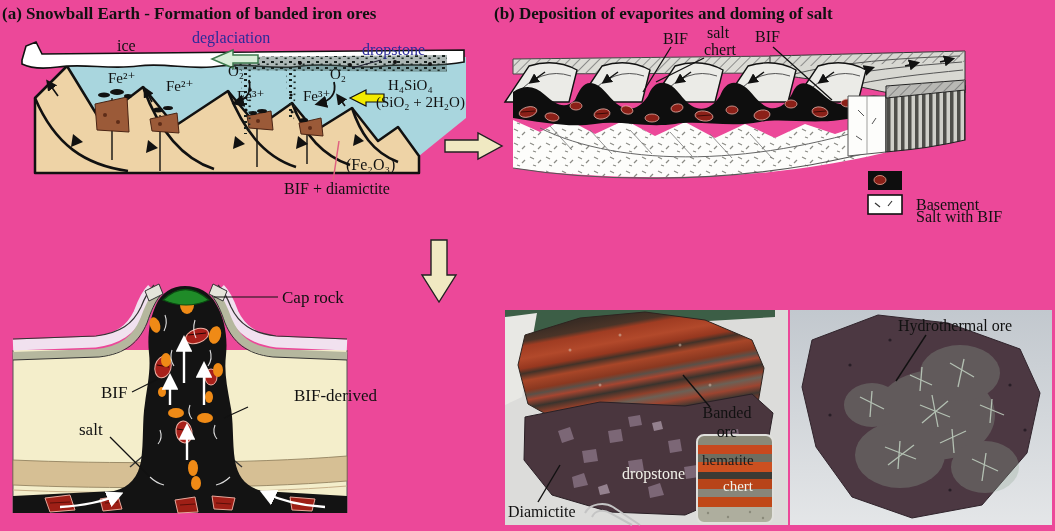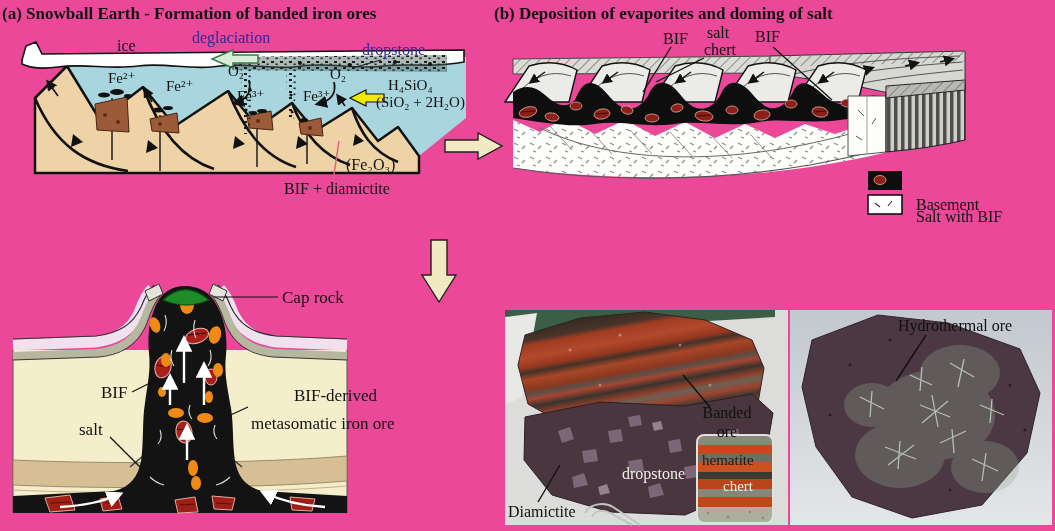--- a/index.html
+++ b/index.html
@@ -383,21 +383,20 @@
         <line x1="278" y1="42" x2="214" y2="42"></line>
         <line x1="132" y1="137" x2="158" y2="124"></line>
         <line x1="110" y1="182" x2="150" y2="222"></line>
         <line x1="248" y1="152" x2="224" y2="163"></line>
       </g>
     </svg>
     <div class="lbl lg" style="left:282px;top:33px;">Cap rock</div>
     <div class="lbl lg" style="left:101px;top:128px;">BIF</div>
     <div class="lbl lg" style="left:79px;top:165px;">salt</div>
     <div class="lbl lg" style="left:251px;top:131px;margin-left:43px;">BIF-derived</div>
-    <div class="lbl lg" style="left:251px;top:159px;">metasomatic iron ore</div>
   </div>
 
   <div class="panel" id="panelD" style="left:480px;top:255px;width:575px;height:276px;">
     <svg width="575" height="276" viewBox="0 0 575 276">
       <defs>
         <linearGradient id="bandGrad" x1="160" y1="55" x2="182" y2="175" gradientUnits="userSpaceOnUse">
           <stop offset="0" stop-color="#3a2c24"></stop>
             <stop offset="0.08" stop-color="#4a3428"></stop>
           <stop offset="0.12" stop-color="#a03c22"></stop>
             <stop offset="0.22" stop-color="#b2492b"></stop>

